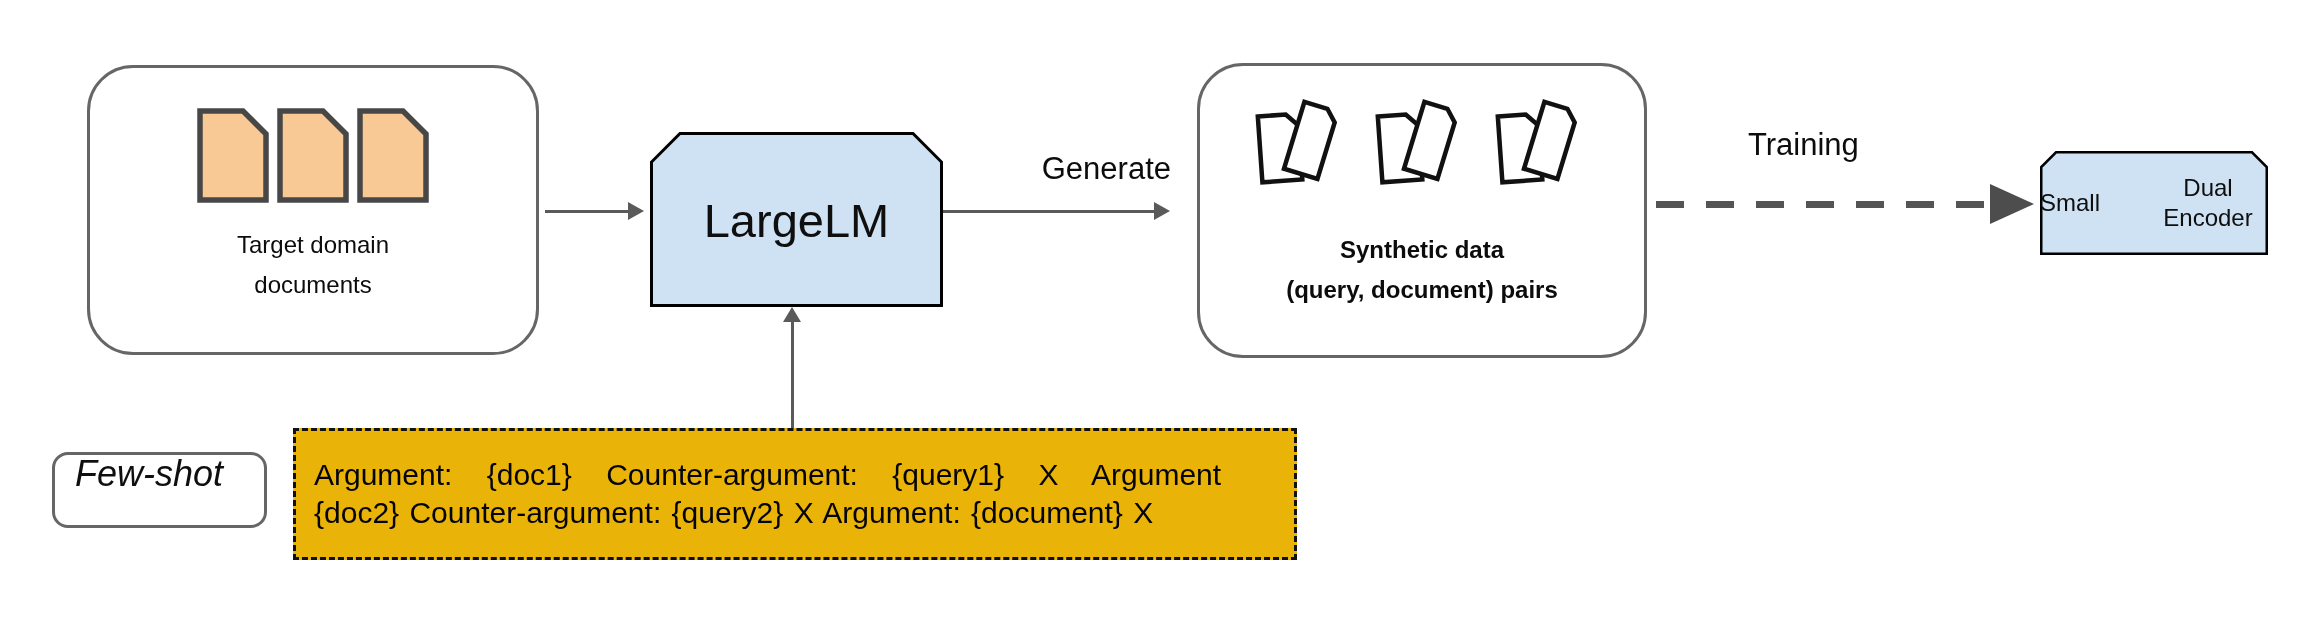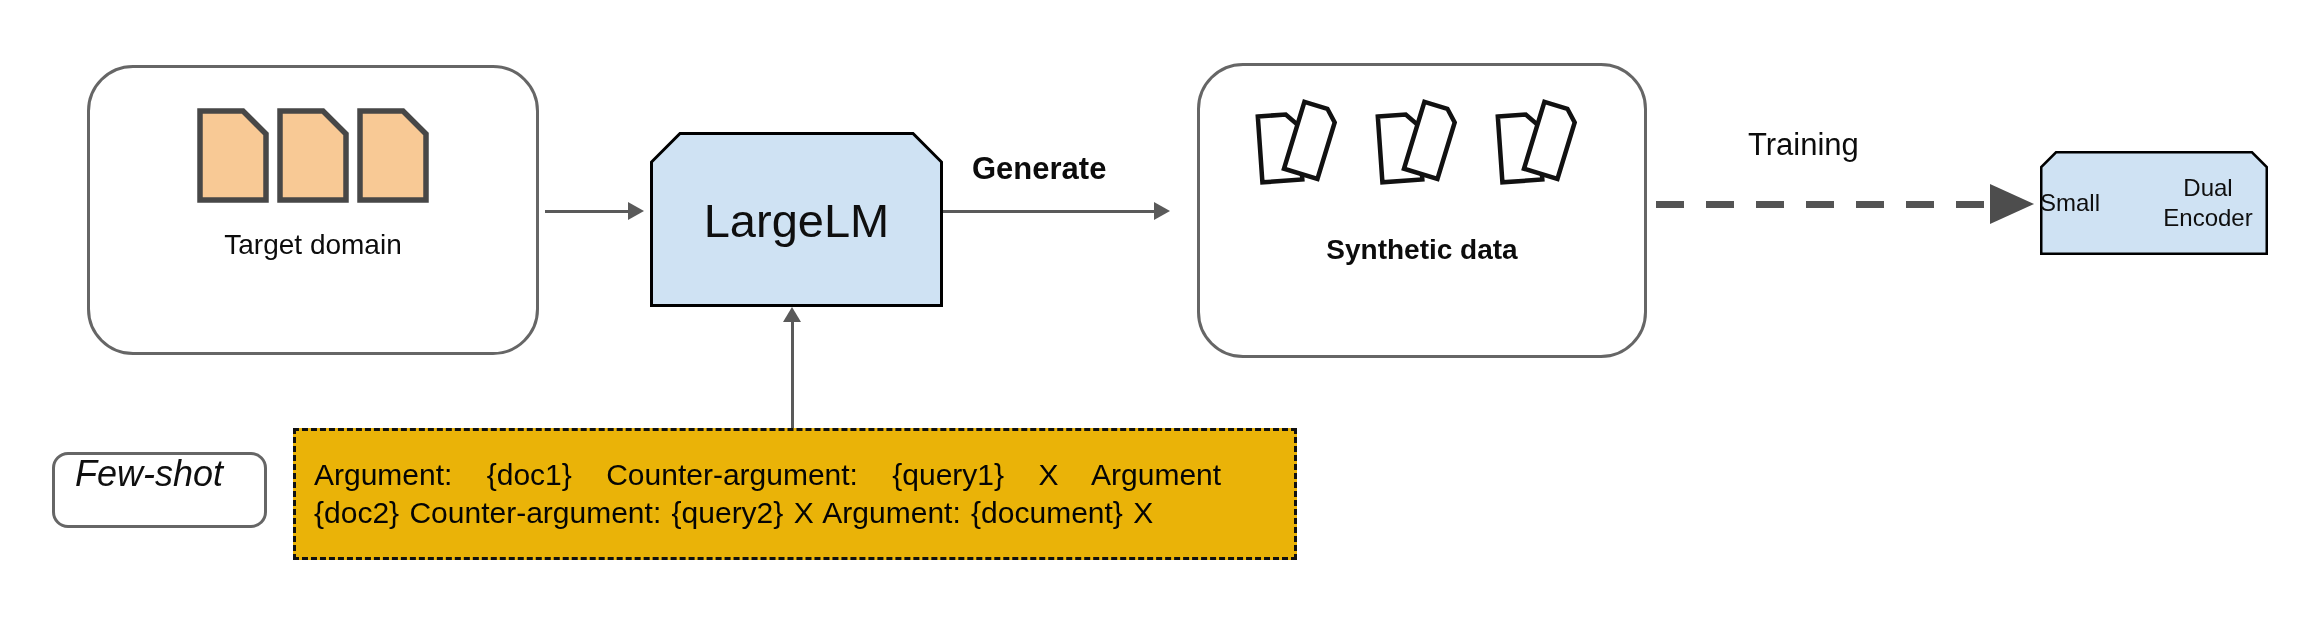--- a/index.html
+++ b/index.html
@@ -9,21 +9,21 @@
 
   
   .container-box { position:absolute; border:3px solid #666666; border-radius:46px; background:#ffffff; }
   .target-box    { left:87px;   top:65px; width:452px; height:290px; }
   .synthetic-box { left:1197px; top:63px; width:450px; height:295px;font-weight:bold; }
 
   .doc-row { display:flex; justify-content:center; align-items:flex-start; }
   .target-box .doc-row    { margin-top:40px; gap:8px; }
   .synthetic-box .doc-row { margin-top:29px; gap:20px; }
 
-  .box-label { text-align:center; font-size:28px; line-height:40px; color:#0c0c0c; }
+  .box-label { text-align:center; font-size:24px; line-height:40px; color:#0c0c0c; }
   .target-box .box-label    { margin-top:22px; }
   .synthetic-box .box-label { margin-top:32px; }
 
   
   .model-box { position:absolute; }
   .model-box .model-label { position:absolute; left:0; top:0; width:100%; height:100%;
                             display:flex; flex-direction:row; justify-content:center;
                             align-items:center; text-align:center; }
   .lm-box    { left:650px;  top:132px; width:293px; height:175px; }
   .lm-box .model-label    { font-size:47px; line-height:58px; padding-top:2px; }
@@ -39,21 +39,21 @@
   .head-up    { position:absolute; width:0; height:0;
                 border-left:9px solid transparent; border-right:9px solid transparent;
                 border-bottom:15px solid #5a5a5a; }
   .train-dash { position:absolute; left:1656px; top:201px; width:336px; height:7px;
                 background:repeating-linear-gradient(to right,#545454 0 28px,transparent 28px 50px); }
   .train-head { position:absolute; left:1990px; top:184px; width:0; height:0;
                 border-top:20px solid transparent; border-bottom:20px solid transparent;
                 border-left:44px solid #4d4d4d; }
 
   .flow-label { position:absolute; font-size:31px; color:#0c0c0c; }
-  .generate-label { left:972px; top:151px; width:228px; text-align:left;font-weight:bold; }
+  .generate-label { left:943px; top:151px; width:228px; text-align:right; }
   .training-label { left:1748px; top:127px; }
 
   
   .fewshot-box { position:absolute; left:52px; top:452px; width:215px; height:76px;
                  border:3px solid #666666; border-radius:16px; background:#ffffff;
                  padding:1px 0 0 20px; font-size:36px; line-height:35px; }
   .fewshot-box .italic { font-style:italic; }
 
   
   .prompt-box { position:absolute; left:293px; top:428px; width:1004px; height:132px;
@@ -76,20 +76,21 @@
       </svg>
       <svg width="72" height="95" viewBox="0 0 72 95">
         <path d="M3,3 H46 L69,26 V92 H3 Z" fill="#F8C995" stroke="#474747" stroke-width="5.5"></path>
       </svg>
       <svg width="72" height="95" viewBox="0 0 72 95">
         <path d="M3,3 H46 L69,26 V92 H3 Z" fill="#F8C995" stroke="#474747" stroke-width="5.5"></path>
       </svg>
     </div>
     <div class="box-label">
       <div>Target domain</div>
+      <div>documents</div>
     </div>
   </div>
 
   <div class="hline" style="left:545px; top:210px; width:84px;"></div>
   <div class="head-right" style="left:628px; top:202px;"></div>
 
   <div class="model-box lm-box">
     <svg width="293" height="175" viewBox="0 0 293 175">
       <path d="M30,1.5 H263 L291.5,30 V173.5 H1.5 V30 Z" fill="#CFE2F3" stroke="#000000" stroke-width="3"></path>
     </svg>
@@ -125,20 +126,21 @@
         <g transform="rotate(-4 28 52)">
           <path d="M8,20 H36 L48,32 V86 H8 Z" fill="#ffffff" stroke="#111111" stroke-width="4.5"></path>
         </g>
         <g transform="rotate(17 57 50)">
           <path d="M40,10 H64 L75,21 V80 H40 Z" fill="#ffffff" stroke="#111111" stroke-width="4.5"></path>
         </g>
       </svg>
     </div>
     <div class="box-label">
       <div>Synthetic data</div>
+      <div>(query, document) pairs</div>
     </div>
   </div>
 
   <div class="flow-label training-label">Training</div>
   <div class="train-dash"></div>
   <div class="train-head"></div>
 
   <div class="model-box small-box">
     <svg width="228" height="104" viewBox="0 0 228 104">
       <path d="M16,1.25 H212 L226.75,16 V102.75 H1.25 V16 Z" fill="#CFE2F3" stroke="#000000" stroke-width="2.5"></path>

